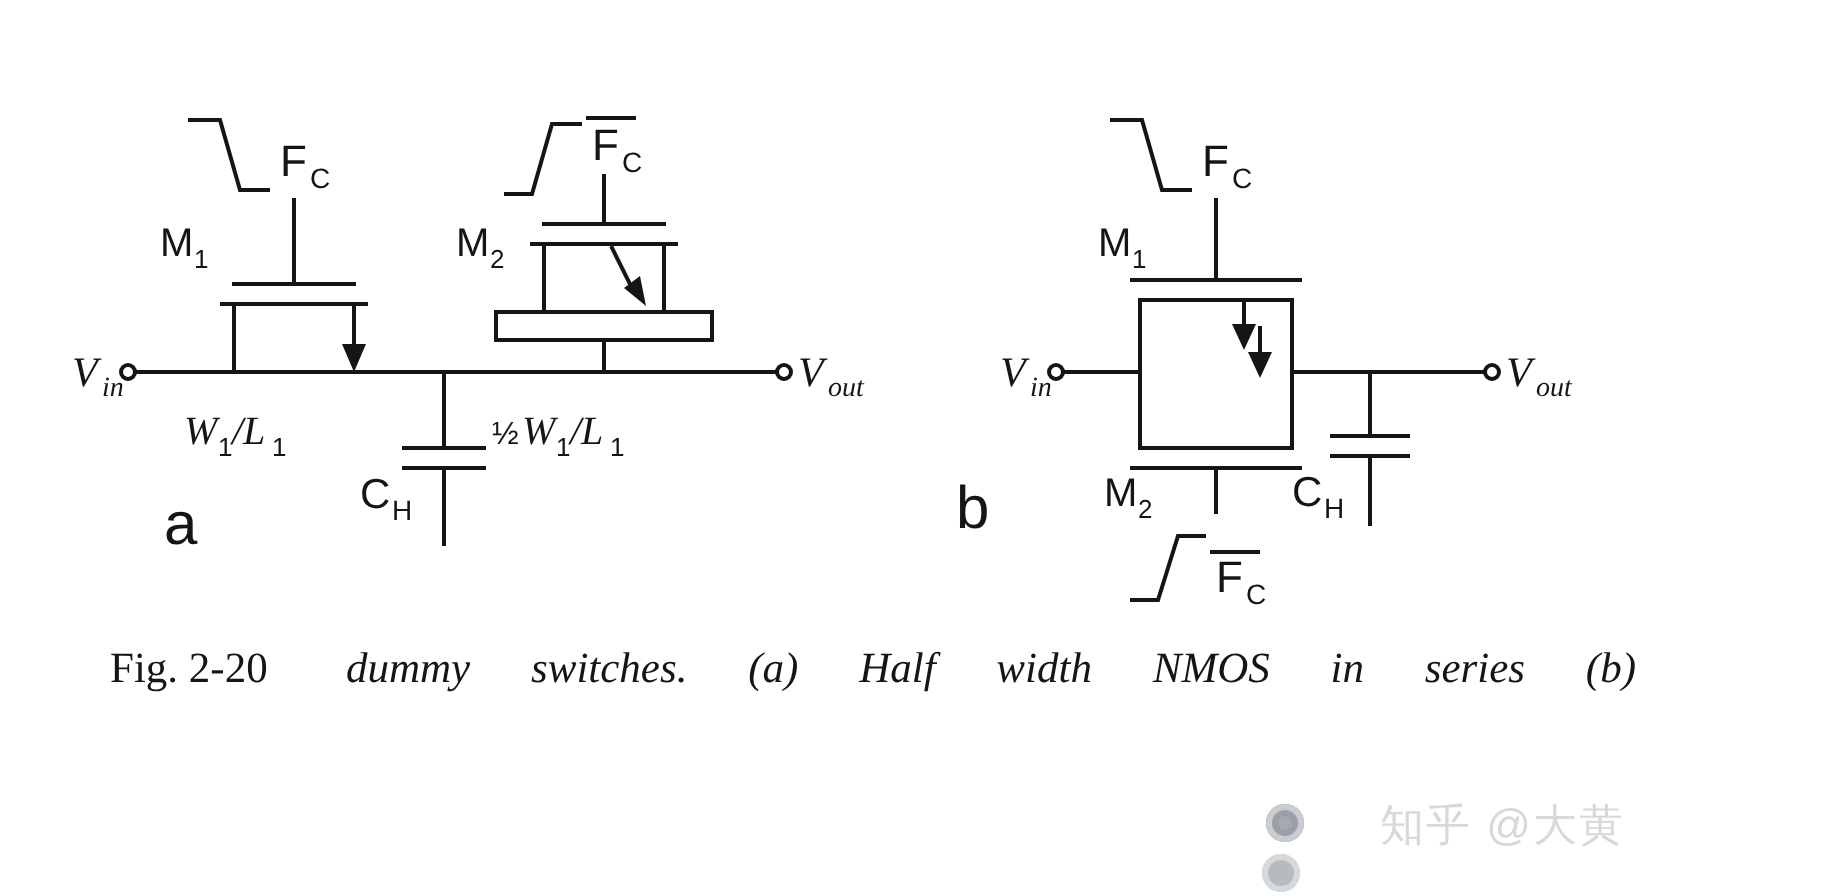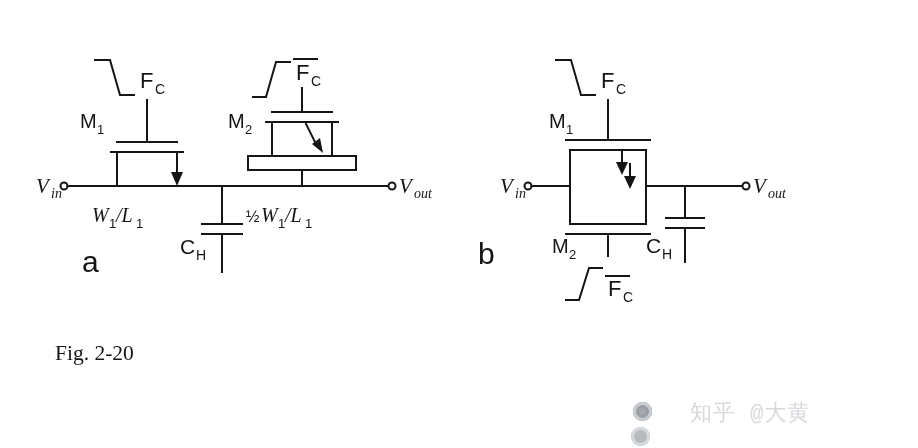--- a/index.html
+++ b/index.html
@@ -10,38 +10,38 @@
   .schematic{display:block;}
   svg text{fill:#151515;}
   .t-sans{font-family:"Liberation Sans",sans-serif;}
   .t-it{font-family:"Liberation Serif",serif;font-style:italic;}
   .fs30{font-size:30px;} .fs22{font-size:22px;} .fs21{font-size:21px;}
   .fs20{font-size:20px;} .fs16{font-size:16px;} .fs14{font-size:14px;} .fs13{font-size:13px;}
   .caption{
     display:flex;margin-top:6px;padding-left:55px;padding-right:100px;
     font-family:"Liberation Serif",serif;font-size:21.5px;line-height:28px;
   }
-  .cap-prefix{width:118px;flex:0 0 auto;margin-top:19px;}
+  .cap-prefix{width:118px;flex:0 0 auto;}
   .cap-body{flex:1;font-style:italic;}
   .cap-line.just{text-align:justify;text-align-last:justify;}
   .watermark{
     position:absolute;left:522px;top:402px;display:flex;align-items:center;gap:6px;z-index:2;flex-direction:column;
   }
   .wm-icon{
     width:19px;height:19px;border-radius:50%;background:#a4a9af;display:inline-block;
     box-shadow:inset 0 0 0 3px #c9cdd1, inset 0 0 0 6px #9ba0a6;flex:0 0 auto;
   }
   .wm-icon2{background:#b6bbc0;box-shadow:inset 0 0 0 3px #d6d9dc;margin-left:-4px;}
   .wm-text{
     color:#8c9197;font-size:17.5px;letter-spacing:1px;white-space:nowrap;z-index:2;
     font-family:"Liberation Sans",sans-serif;
   }
   .wm-ghost{
     position:absolute;left:690px;top:398px;color:#d6d9dc;font-size:22px;z-index:1;
-    white-space:nowrap;font-family:Liberation Mono, monospace;letter-spacing:1px;
+    white-space:nowrap;font-family:Liberation Sans, sans-serif;letter-spacing:1px;
   }
 </style>
 </head>
 <body>
 
 <svg class="schematic" width="918" height="314" viewBox="0 0 918 314" xmlns="http://www.w3.org/2000/svg">
 
   <g stroke="#151515" stroke-width="2" fill="none" stroke-linecap="square">
 
     <path d="M95 60 L110 60 L120 95 L134 95"></path>
@@ -176,20 +176,21 @@
 
   <text class="t-sans fs21" x="646" y="253">C</text>
   <text class="t-sans fs14" x="662" y="259">H</text>
 
   <text class="t-sans fs30" x="478" y="264">b</text>
 </svg>
 
 <div class="caption">
   <div class="cap-prefix">Fig. 2-20</div>
   <div class="cap-body">
+    <div class="cap-line just">dummy switches. (a) Half width NMOS in series (b)</div>
   </div>
 </div>
 
 <span class="wm-ghost">知乎 @大黄</span>
 <div class="watermark">
   <span class="wm-icon"></span>
   <span class="wm-icon wm-icon2"></span>
   <span class="wm-text">公众号 · 一只努力干饭的大黄</span>
 </div>
 

